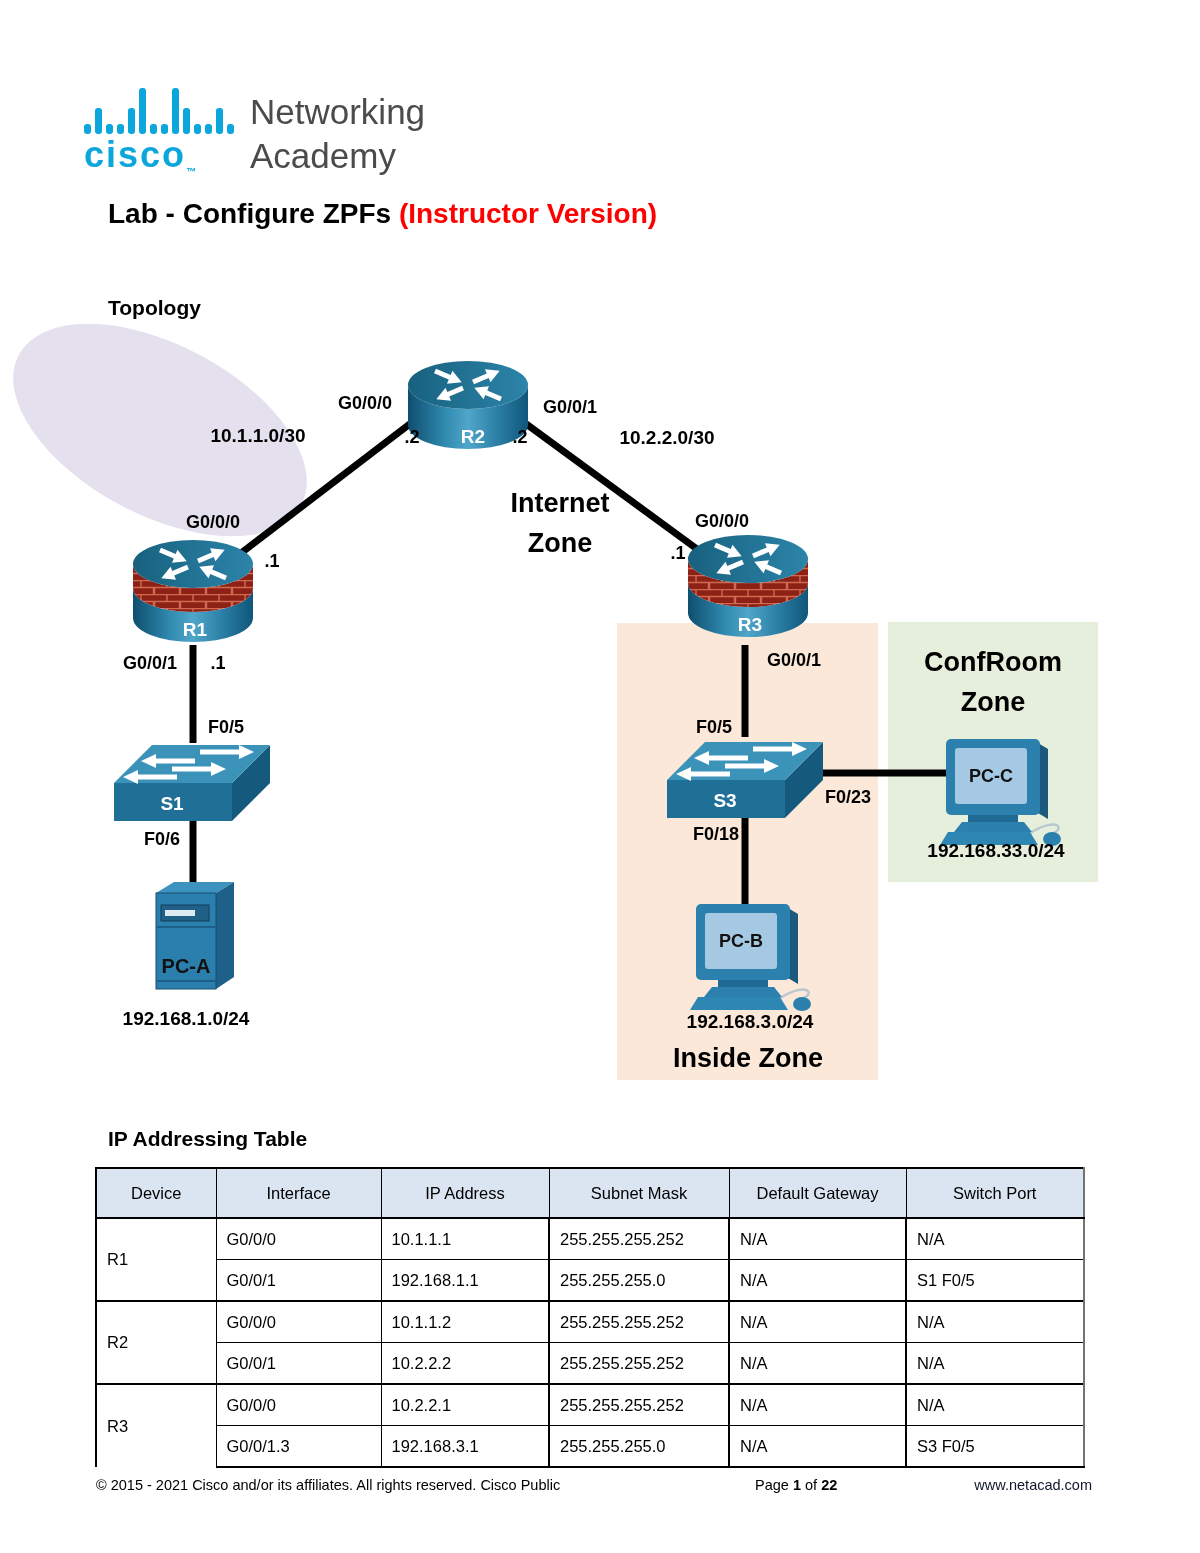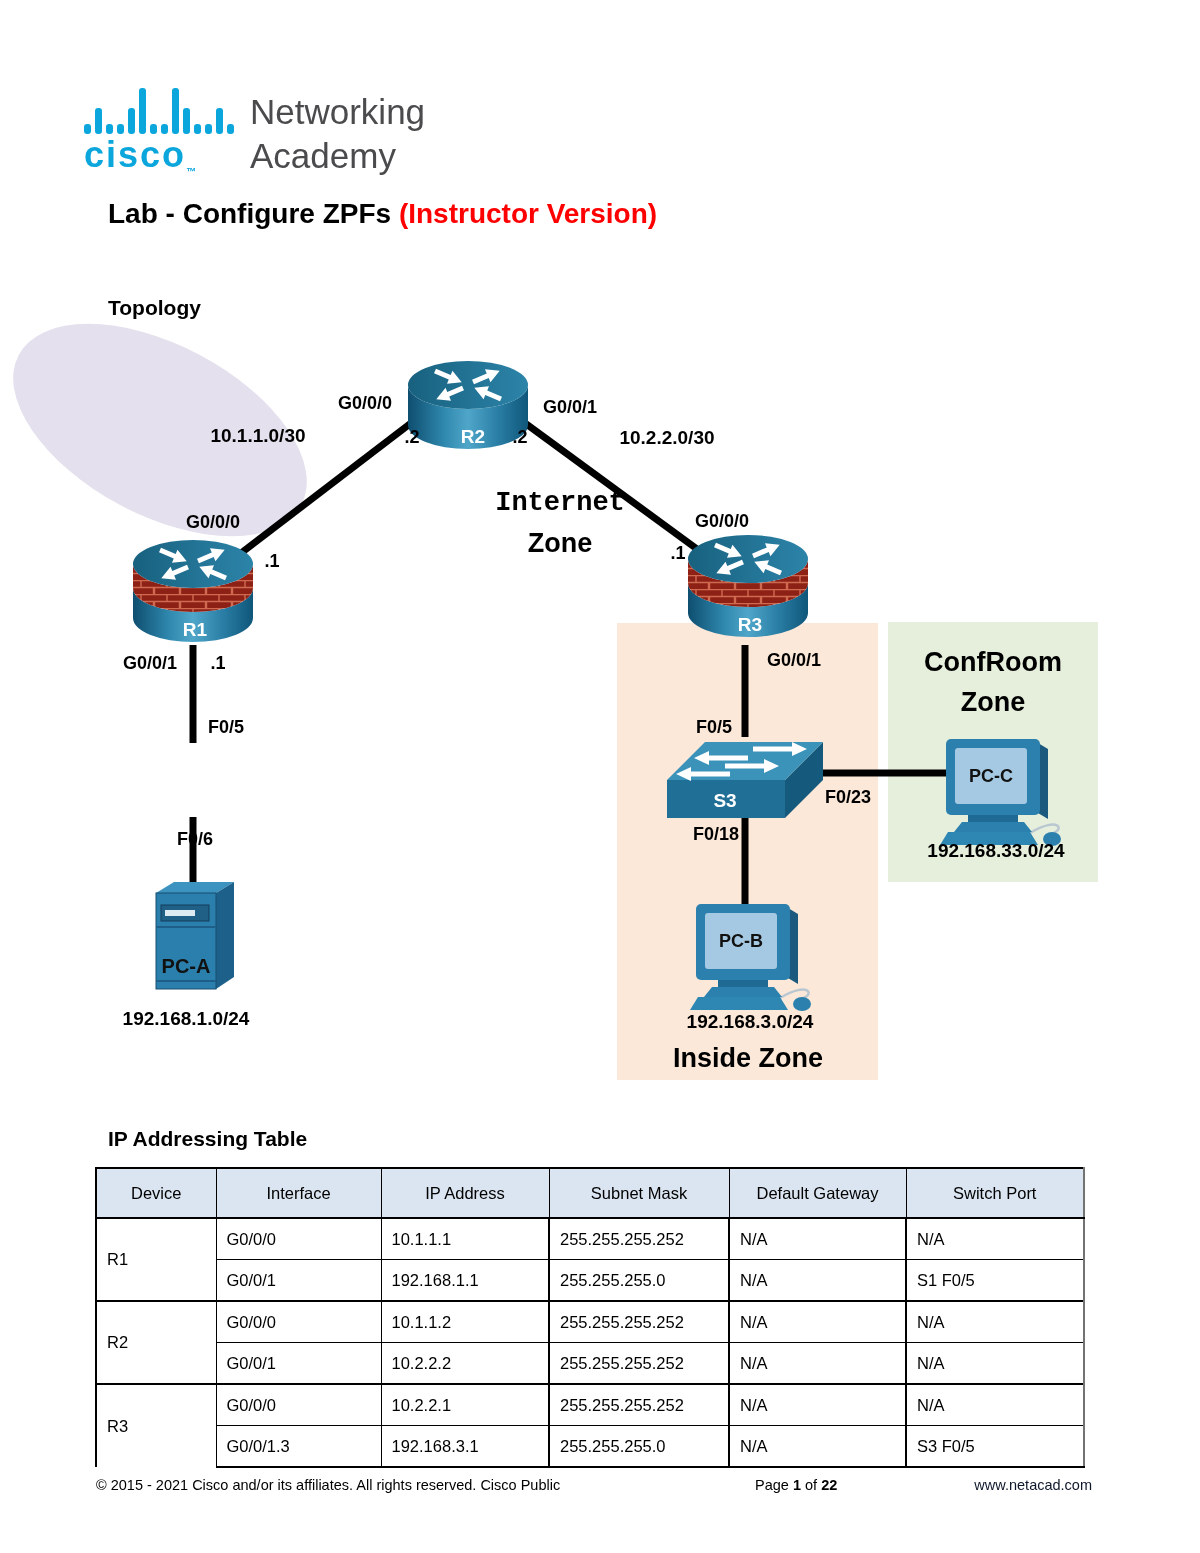--- a/index.html
+++ b/index.html
@@ -168,20 +168,32 @@
         <path d="M5,26 A60,24 0 0,0 125,26 L125,50 A60,24 0 0,1 5,50 Z" fill="url(#brickPat)"></path>
         <ellipse cx="65" cy="26" rx="60" ry="24" fill="url(#cylTop)"></ellipse>
         <use href="#arr" transform="translate(70,23) rotate(-23)"></use>
         <use href="#arr" transform="translate(60,29) rotate(157)"></use>
         <use href="#arr" transform="translate(32,12) rotate(23)"></use>
         <use href="#arr" transform="translate(98,40) rotate(-157)"></use>
         <text x="67" y="98" text-anchor="middle" font-size="19" fill="#fff">R3</text>
       </svg>
     </div>
 
+    <div class="dev" style="left:112px;top:388px;">
+      <svg width="160" height="95" viewBox="0 0 160 95">
+        <polygon points="120,50 158,12 158,50 120,88" fill="#155a7c"></polygon>
+        <polygon points="2,50 120,50 158,12 40,12" fill="#3c93ba"></polygon>
+        <rect x="2" y="50" width="118" height="38" fill="#1f6f96"></rect>
+        <use href="#arrL" transform="translate(88,19)"></use>
+        <use href="#arrL" transform="translate(83,28) rotate(180)"></use>
+        <use href="#arrL" transform="translate(60,36)"></use>
+        <use href="#arrL" transform="translate(65,44) rotate(180)"></use>
+        <text x="60" y="77" text-anchor="middle" font-size="19" fill="#fff">S1</text>
+      </svg>
+    </div>
 
     <div class="dev" style="left:665px;top:385px;">
       <svg width="160" height="95" viewBox="0 0 160 95">
         <polygon points="120,50 158,12 158,50 120,88" fill="#155a7c"></polygon>
         <polygon points="2,50 120,50 158,12 40,12" fill="#3c93ba"></polygon>
         <rect x="2" y="50" width="118" height="38" fill="#1f6f96"></rect>
         <use href="#arrL" transform="translate(88,19)"></use>
         <use href="#arrL" transform="translate(83,28) rotate(180)"></use>
         <use href="#arrL" transform="translate(60,36)"></use>
         <use href="#arrL" transform="translate(65,44) rotate(180)"></use>
@@ -236,27 +248,27 @@
     <span class="tlabel host" style="left:520px;top:92px;">.2</span>
     <span class="tlabel subnet" style="left:258px;top:91px;">10.1.1.0/30</span>
     <span class="tlabel subnet" style="left:667px;top:93px;">10.2.2.0/30</span>
     <span class="tlabel" style="left:213px;top:177px;">G0/0/0</span>
     <span class="tlabel host" style="left:272px;top:216px;">.1</span>
     <span class="tlabel" style="left:722px;top:176px;">G0/0/0</span>
     <span class="tlabel host" style="left:678px;top:208px;">.1</span>
     <span class="tlabel" style="left:150px;top:318px;">G0/0/1</span>
     <span class="tlabel host" style="left:218px;top:318px;">.1</span>
     <span class="tlabel" style="left:226px;top:382px;">F0/5</span>
-    <span class="tlabel" style="left:162px;top:494px;margin-left:33px;">F0/6</span>
+    <span class="tlabel" style="left:162px;top:494px;">F0/6</span>
     <span class="tlabel" style="left:794px;top:315px;">G0/0/1</span>
     <span class="tlabel" style="left:714px;top:382px;">F0/5</span>
     <span class="tlabel" style="left:716px;top:489px;">F0/18</span>
     <span class="tlabel" style="left:848px;top:452px;">F0/23</span>
 
-    <span class="tlabel zlabel" style="left:560px;top:158px;font-family:Liberation Mono, monospace;">Internet</span>
+    <span class="tlabel zlabel" style="left:560px;top:158px;">Internet</span>
     <span class="tlabel zlabel" style="left:560px;top:198px;">Zone</span>
     <span class="tlabel zlabel" style="left:993px;top:317px;text-align:center;">ConfRoom</span>
     <span class="tlabel zlabel" style="left:993px;top:357px;">Zone</span>
     <span class="tlabel zlabel" style="left:748px;top:713px;">Inside Zone</span>
 
     <span class="tlabel subnet" style="left:186px;top:674px;">192.168.1.0/24</span>
     <span class="tlabel subnet" style="left:750px;top:677px;">192.168.3.0/24</span>
     <span class="tlabel subnet" style="left:996px;top:506px;">192.168.33.0/24</span>
   </div>
 

